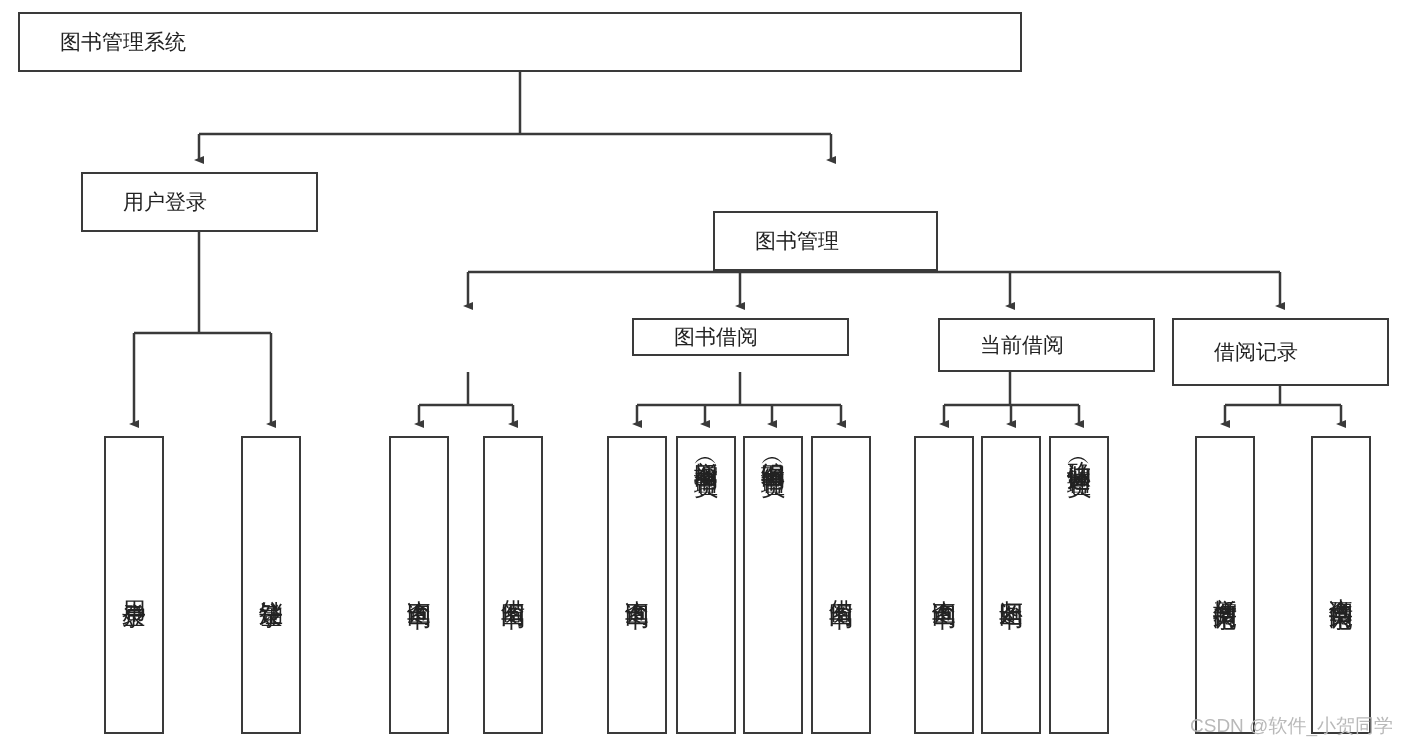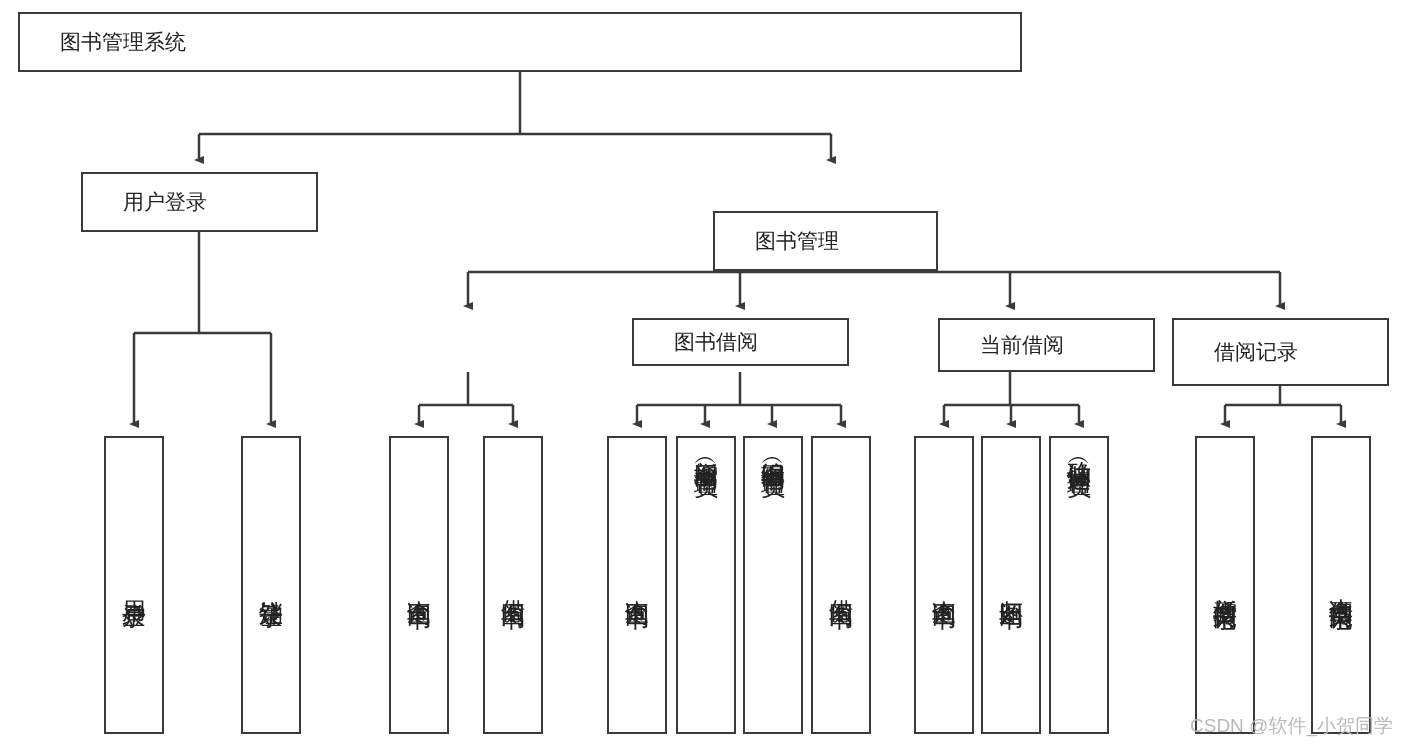--- a/index.html
+++ b/index.html
@@ -130,21 +130,21 @@
     <span class="lbl">图书管理系统</span>
   </div>
 
   <div class="node h" style="left:81px; top:172px; width:237px; height:60px;">
     <span class="lbl">用户登录</span>
   </div>
   <div class="node h" style="left:713px; top:172px; width:225px; height:60px;margin-top:39px;">
     <span class="lbl">图书管理</span>
   </div>
 
-  <div class="node h" style="left:632px; top:318px; width:217px; height:48px;">
+  <div class="node h" style="left:632px; top:318px; width:217px; height:38px;">
     <span class="lbl">图书借阅</span>
   </div>
   <div class="node h" style="left:902px; top:318px; width:217px; height:54px;margin-left:36px;">
     <span class="lbl">当前借阅</span>
   </div>
   <div class="node h" style="left:1172px; top:318px; width:217px; height:68px;">
     <span class="lbl">借阅记录</span>
   </div>
 
   <div class="node v" style="left:104px; top:436px; width:60px; height:298px;">

